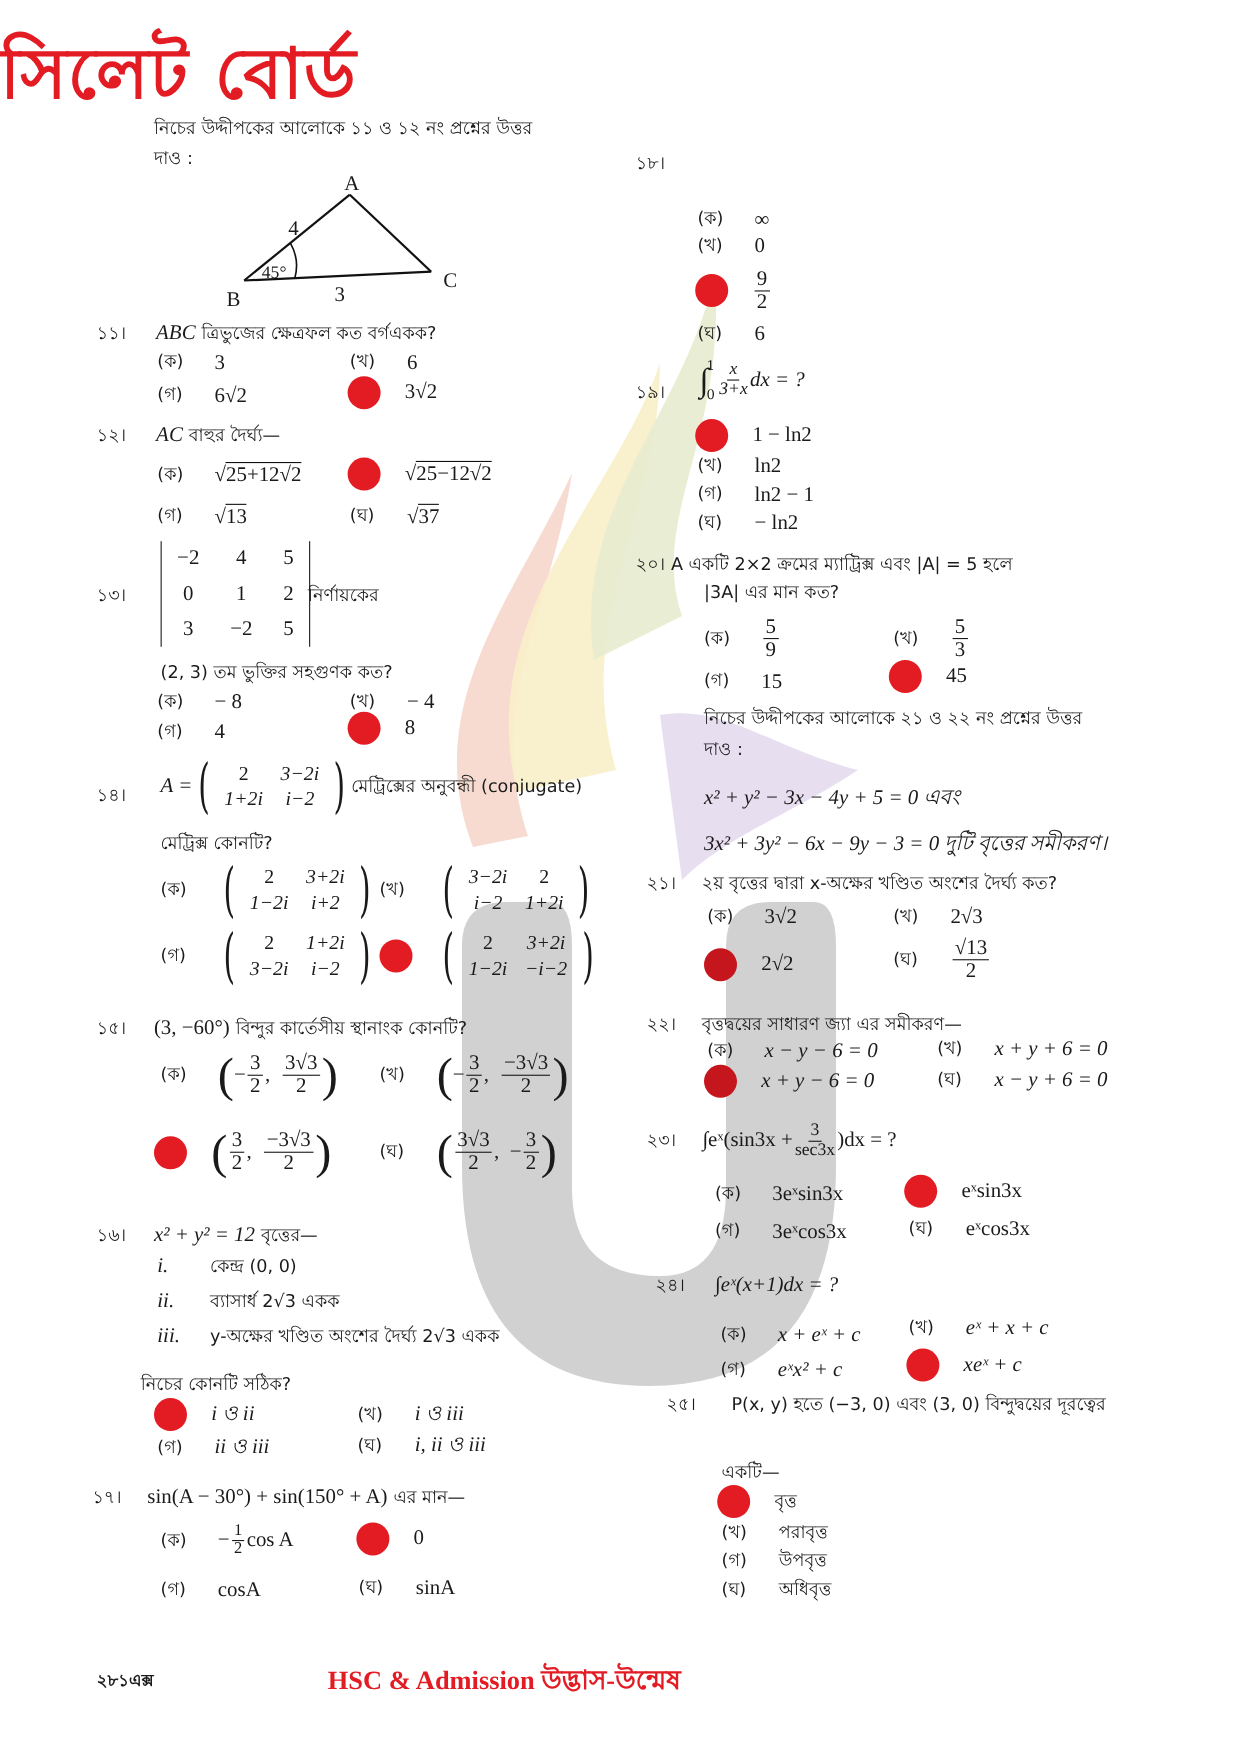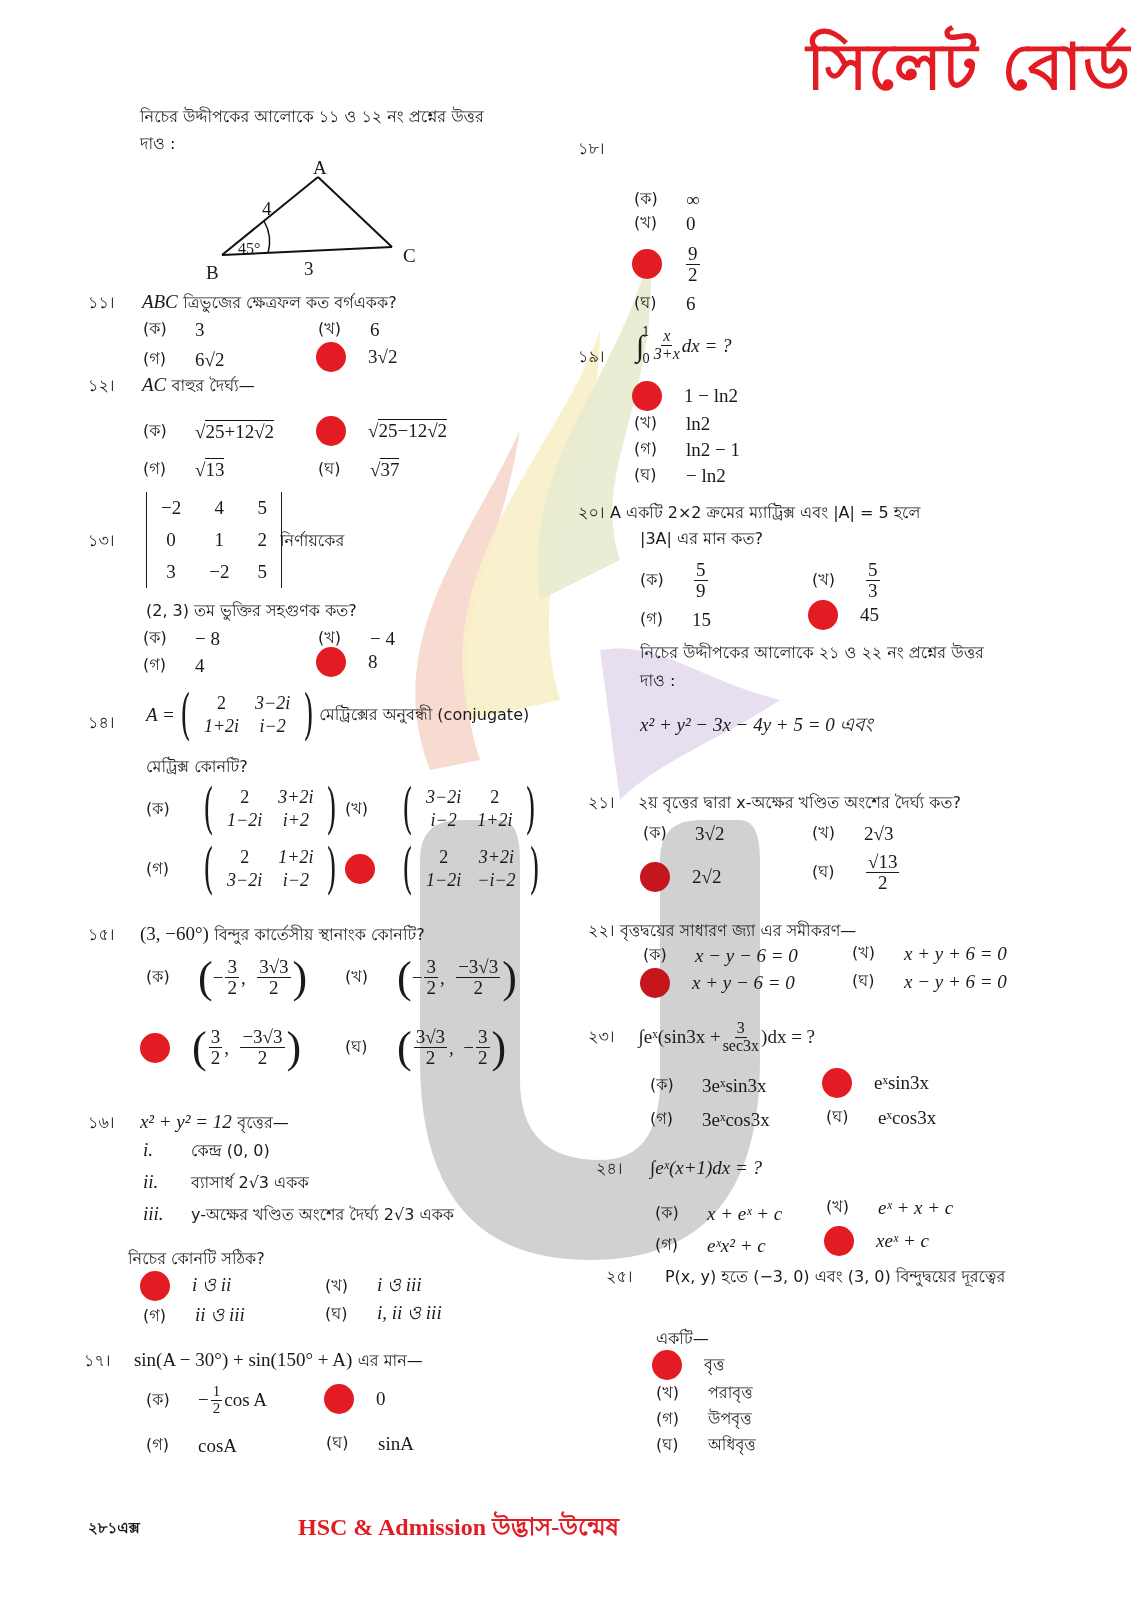--- a/index.html
+++ b/index.html
@@ -1,21 +1,21 @@
 <!DOCTYPE html>
 <html><head>
 <meta charset="utf-8">
 <style>
   html,body{margin:0;padding:0;}
   body{width:1131px;height:1600px;background:#fff;position:relative;overflow:hidden;
        font-family:"DejaVu Serif","Liberation Serif",serif;color:#1a1a1a;font-size:17px;}
   .wm{position:absolute;z-index:0;}
   .content{position:absolute;left:0;top:0;width:1131px;height:1600px;z-index:1;}
   .abs{position:absolute;white-space:nowrap;}
-  .title{left:0;width:1131px;top:18px;text-align:right;color:#e31b23;font-size:64px;font-weight:bold;
+  .title{left:0;width:1131px;top:18px;text-align:left;color:#e31b23;font-size:64px;font-weight:bold;
          font-family:"DejaVu Sans","Liberation Sans",sans-serif;letter-spacing:1px;}
   .bn{font-family:"DejaVu Sans","Liberation Sans",sans-serif;font-size:16px;}
   .qnum{font-family:"DejaVu Sans","Liberation Sans",sans-serif;font-size:16px;}
   .math{font-family:"Liberation Serif","DejaVu Serif",serif;font-size:19px;}
   .it{font-style:italic;}
   .lbl{font-family:"DejaVu Sans","Liberation Sans",sans-serif;font-size:16px;display:inline-block;width:44px;}
   .dot{display:inline-block;width:30px;height:30px;border-radius:50%;background:#e31b23;vertical-align:middle;}
   .opt{position:absolute;white-space:nowrap;display:flex;align-items:center;}
   .opt .lbl,.opt .dotwrap{width:52px;display:inline-block;}
   .frac{display:inline-flex;flex-direction:column;align-items:center;vertical-align:middle;line-height:1.05;margin:0 2px;}
@@ -74,21 +74,21 @@
     </div>
   <div class="opt" style="left:143px;top:346px">
       <span class="lbl">(গ)</span>
       <span class="math">6√2</span>
     </div>
   <div class="opt" style="left:316px;top:342px">
       <span class="dotwrap"><span class="dot"></span></span>
       <span class="math">3√2</span>
     </div>
 
-  <div class="abs" style="left:88px;top:373px">
+  <div class="abs" style="left:88px;top:383px">
     <span class="qnum">১২।</span>
     <span class="math it" style="margin-left:22px">AC</span>
     <span class="bn">বাহুর দৈর্ঘ্য—</span>
   </div>
   <div class="opt" style="left:143px;top:418px">
       <span class="lbl">(ক)</span>
       <span class="math">√<span style="border-top:1.5px solid #111">25+12√2</span></span>
     </div>
   <div class="opt" style="left:316px;top:416px">
       <span class="dotwrap"><span class="dot"></span></span>
@@ -437,20 +437,21 @@
       <span class="math">15</span>
     </div>
   <div class="opt" style="left:808px;top:600px">
       <span class="dotwrap"><span class="dot"></span></span>
       <span class="math">45</span>
     </div>
 
   <div class="abs bn" style="left:640px;top:640px">নিচের উদ্দীপকের আলোকে ২১ ও ২২ নং প্রশ্নের উত্তর</div>
   <div class="abs bn" style="left:640px;top:668px">দাও :</div>
   <div class="abs math it" style="left:640px;top:710px">x² + y² − 3x − 4y + 5 = 0 এবং</div>
+  <div class="abs math it" style="left:640px;top:752px">3x² + 3y² − 6x − 9y − 3 = 0 দুটি বৃত্তের সমীকরণ।</div>
 
   <div class="abs" style="left:588px;top:790px">
     <span class="qnum">২১।</span>
     <span class="bn" style="margin-left:18px">২য় বৃত্তের দ্বারা x-অক্ষের খণ্ডিত অংশের দৈর্ঘ্য কত?</span>
   </div>
   <div class="opt" style="left:643px;top:820px">
       <span class="lbl">(ক)</span>
       <span class="math">3√2</span>
     </div>
   <div class="opt" style="left:812px;top:820px">
@@ -464,21 +465,21 @@
   <div class="opt" style="left:812px;top:852px">
       <span class="lbl">(ঘ)</span>
       <span class="frac math">
         <span class="n">√13</span>
         <span>2</span>
       </span>
     </div>
 
   <div class="abs" style="left:588px;top:918px">
     <span class="qnum">২২।</span>
-    <span class="bn" style="">বৃত্তদ্বয়ের সাধারণ জ্যা এর সমীকরণ—</span>
+    <span class="bn" style="margin-left:18px">বৃত্তদ্বয়ের সাধারণ জ্যা এর সমীকরণ—</span>
   </div>
   <div class="opt" style="left:643px;top:942px">
       <span class="lbl">(ক)</span>
       <span class="math it">x − y − 6 = 0</span>
     </div>
   <div class="opt" style="left:852px;top:940px">
       <span class="lbl">(খ)</span>
       <span class="math it">x + y + 6 = 0</span>
     </div>
   <div class="opt" style="left:640px;top:968px">

